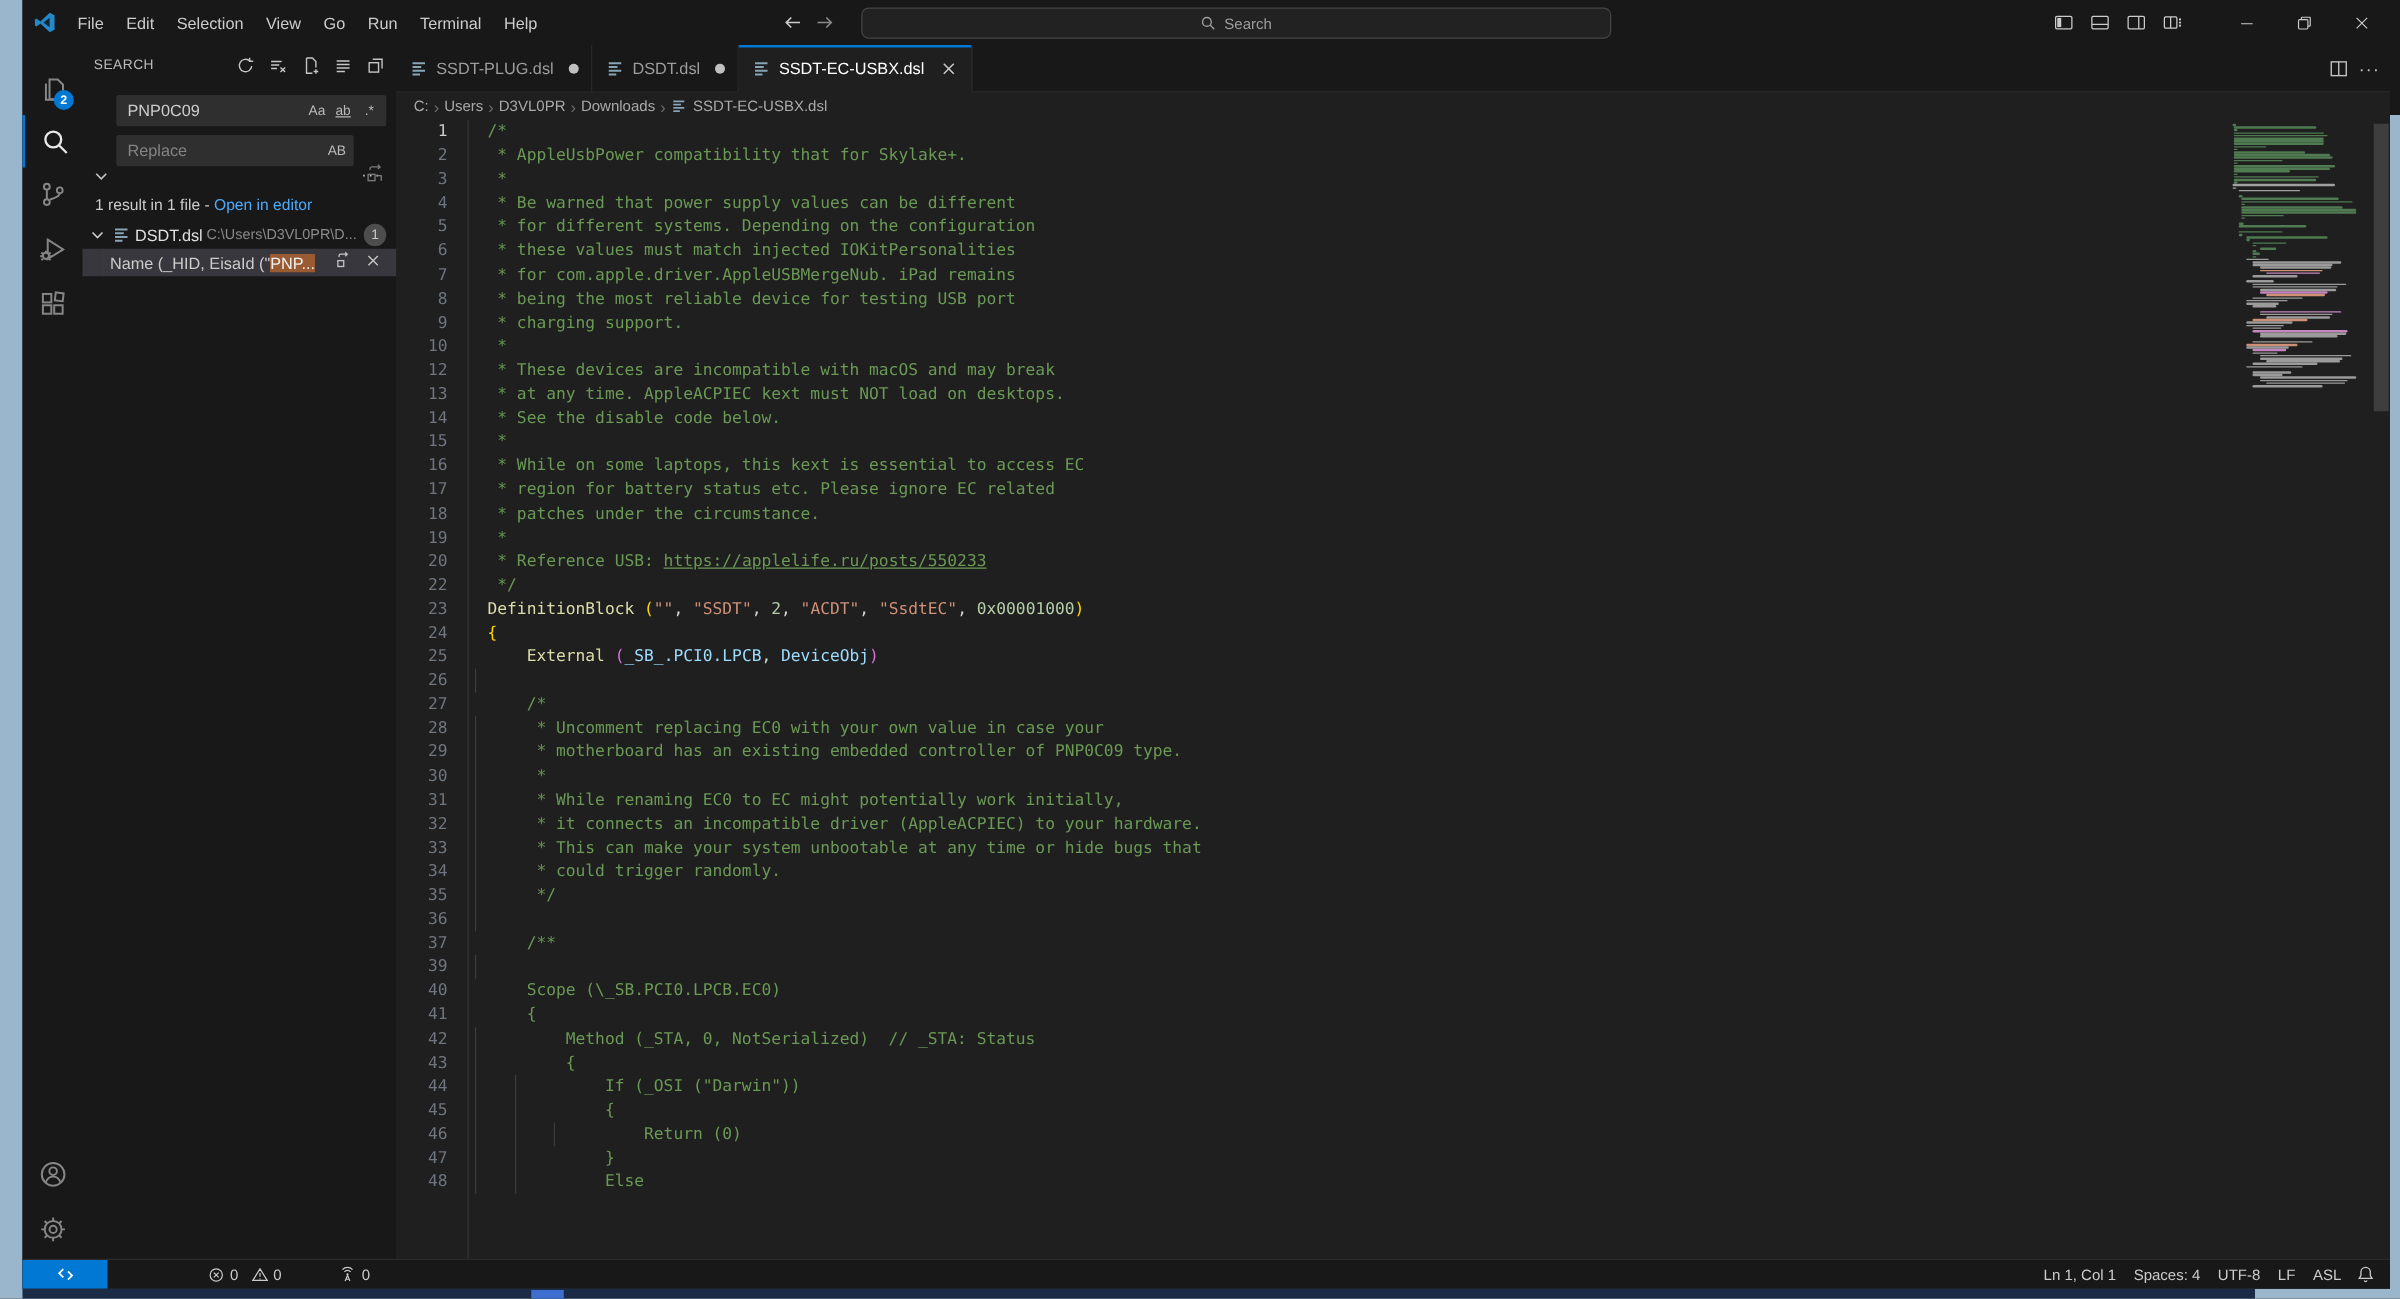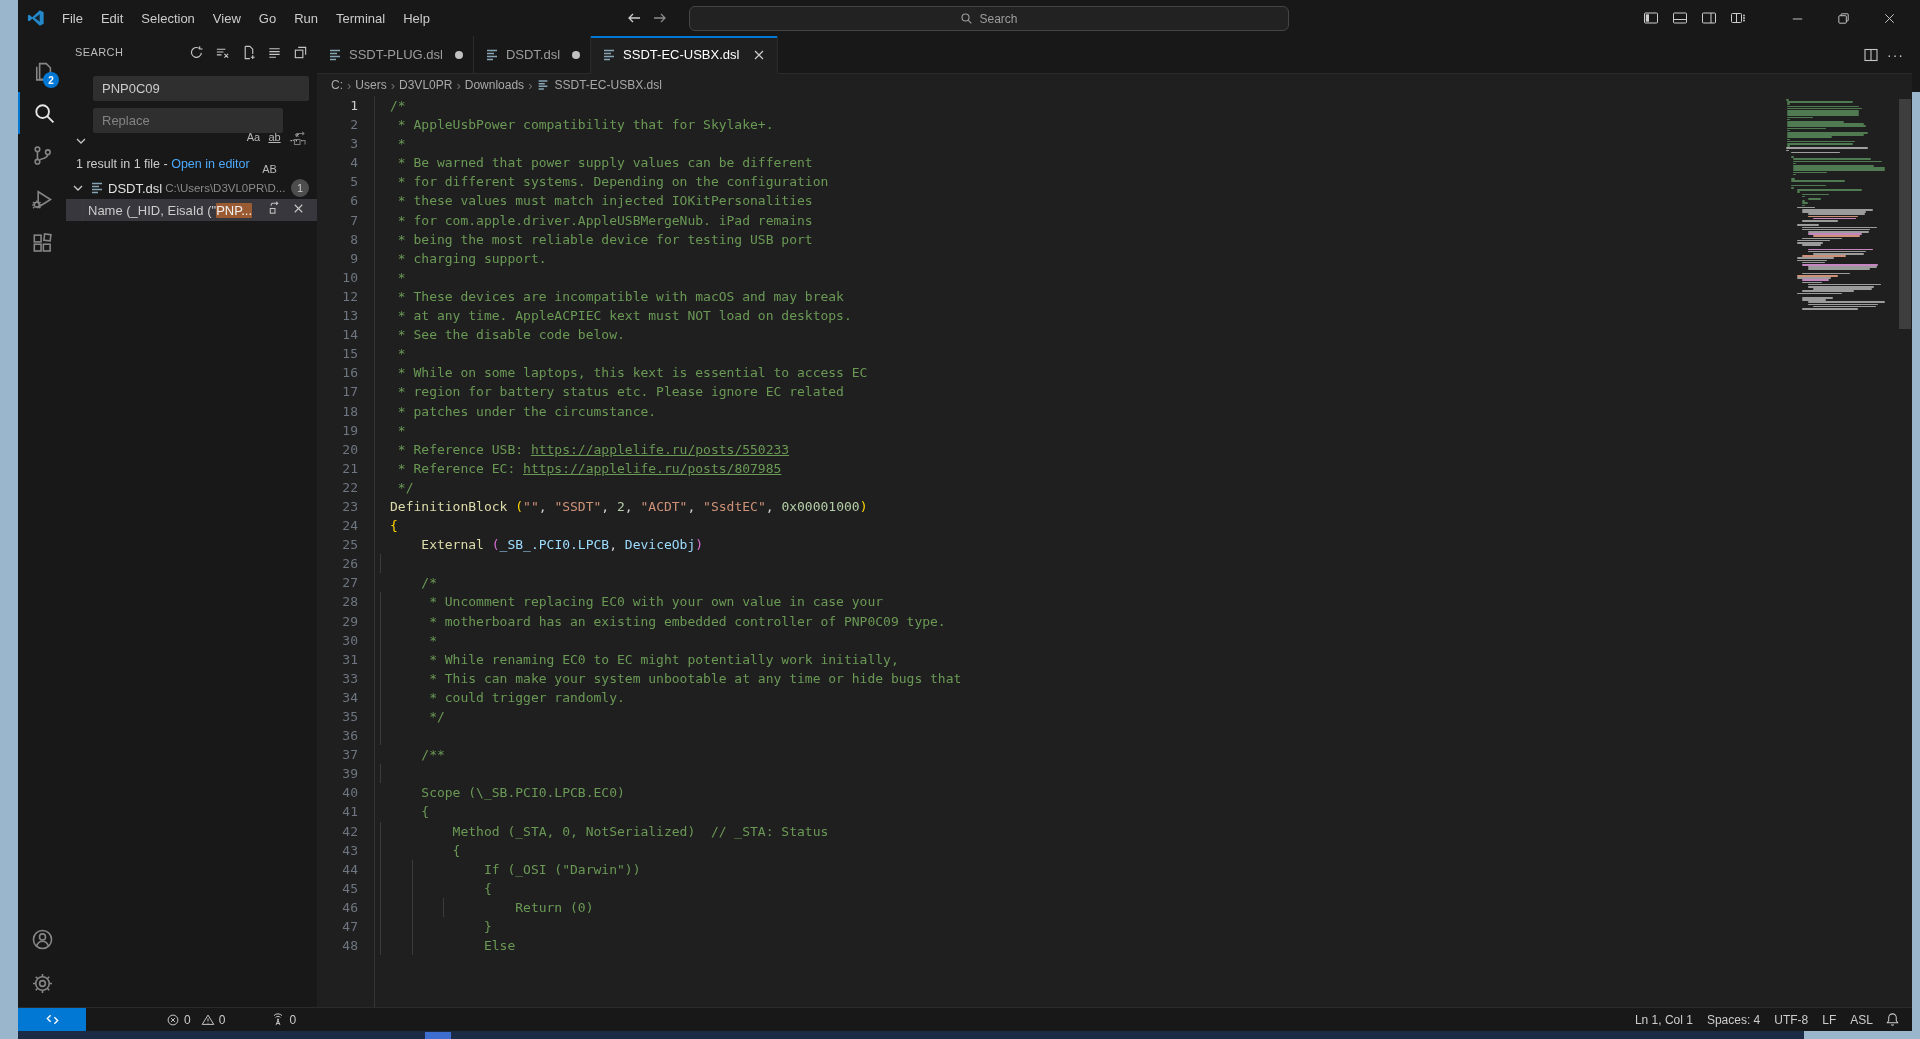--- a/index.html
+++ b/index.html
@@ -35,21 +35,21 @@
   .sidebar{position:absolute;left:48px;top:0;bottom:0;width:251px;background:#181818;border-right:1px solid #2b2b2b;color:#cccccc;font-size:13px;}
   .sb-header{display:flex;align-items:center;height:32px;padding:0 6px 0 9px;}
   .sb-title{font-size:11px;color:#bbbbbb;letter-spacing:.4px;flex:1;}
   .sb-actions{display:flex;gap:4px;}
   .sb-actions .ic{width:22px;height:22px;display:flex;align-items:center;justify-content:center;color:#c5c5c5;border-radius:4px;}
   .ic svg{width:15px;height:15px;}
   .search-row{position:relative;margin:8px 8px 0 27px;}
   .ti{width:100%;box-sizing:border-box;height:25px;background:#2f2f2f;border:1px solid #2f2f2f;border-radius:2px;color:#cccccc;
       font-size:13px;font-family:"Liberation Sans",sans-serif;padding:0 66px 0 8px;outline:none;}
   .ti::placeholder{color:#848484;}
-  .in-icons{position:absolute;right:4px;top:3px;display:flex;gap:2px;margin-top:48px;}
+  .in-icons{position:absolute;right:4px;top:3px;display:flex;gap:2px;}
   .tog{min-width:19px;height:19px;display:flex;align-items:center;justify-content:center;color:#b8b8b8;font-size:11px;border-radius:3px;}
   .tog.u{text-decoration:underline;}
   .chev-replace{position:absolute;left:7px;top:97px;width:16px;height:16px;color:#c5c5c5;}
   .replace-all-btn{position:absolute;right:6px;top:92px;width:22px;height:22px;color:#7a7a7a;display:flex;align-items:center;justify-content:center;}
   .dots-row{text-align:right;padding:2px 12px 0 0;color:#c5c5c5;font-size:13px;letter-spacing:1px;height:14px;line-height:10px;}
   .summary{padding:8px 8px 6px 10px;color:#cccccc;font-size:12.5px;}
   .summary a{color:#4daafc;text-decoration:none;}
   .file-row{display:flex;align-items:center;height:22px;padding-left:4px;gap:3px;position:relative;}
   .file-row .chev{width:16px;height:16px;color:#cccccc;flex:none;}
   .file-ic{color:#87a5b5;flex:none;width:16px;height:16px;}
@@ -440,31 +440,31 @@
             <div class="cline"><div class="ln">10</div><div class="ltext"><span class="tk-c"> *</span></div></div>
             <div class="cline"><div class="ln">12</div><div class="ltext"><span class="tk-c"> * These devices are incompatible with macOS and may break</span></div></div>
             <div class="cline"><div class="ln">13</div><div class="ltext"><span class="tk-c"> * at any time. AppleACPIEC kext must NOT load on desktops.</span></div></div>
             <div class="cline"><div class="ln">14</div><div class="ltext"><span class="tk-c"> * See the disable code below.</span></div></div>
             <div class="cline"><div class="ln">15</div><div class="ltext"><span class="tk-c"> *</span></div></div>
             <div class="cline"><div class="ln">16</div><div class="ltext"><span class="tk-c"> * While on some laptops, this kext is essential to access EC</span></div></div>
             <div class="cline"><div class="ln">17</div><div class="ltext"><span class="tk-c"> * region for battery status etc. Please ignore EC related</span></div></div>
             <div class="cline"><div class="ln">18</div><div class="ltext"><span class="tk-c"> * patches under the circumstance.</span></div></div>
             <div class="cline"><div class="ln">19</div><div class="ltext"><span class="tk-c"> *</span></div></div>
             <div class="cline"><div class="ln">20</div><div class="ltext"><span class="tk-c"> * Reference USB: </span><span class="tk-cl">https://applelife.ru/posts/550233</span></div></div>
-            <div class="cline"><div class="ln">21</div><div class="ltext"><span class="tk-c"> * Reference EC: </span><span class="tk-cl">https://applelife.ru/posts/807985</span></div></div>
             <div class="cline"><div class="ln">22</div><div class="ltext"><span class="tk-c"> */</span></div></div>
             <div class="cline"><div class="ln">23</div><div class="ltext"><span class="tk-fn">DefinitionBlock</span><span class="tk-p"> </span><span class="tk-b1">(</span><span class="tk-s">""</span><span class="tk-p">, </span><span class="tk-s">"SSDT"</span><span class="tk-p">, </span><span class="tk-n">2</span><span class="tk-p">, </span><span class="tk-s">"ACDT"</span><span class="tk-p">, </span><span class="tk-s">"SsdtEC"</span><span class="tk-p">, </span><span class="tk-n">0x00001000</span><span class="tk-b1">)</span></div></div>
             <div class="cline"><div class="ln">24</div><div class="ltext"><span class="tk-b1">{</span></div></div>
             <div class="cline"><div class="ln">25</div><div class="ltext"><span class="tk-p">    </span><span class="tk-fn">External</span><span class="tk-p"> </span><span class="tk-b2">(</span><span class="tk-v">_SB_.PCI0.LPCB</span><span class="tk-p">, </span><span class="tk-v">DeviceObj</span><span class="tk-b2">)</span></div></div>
             <div class="cline"><span class="guide" style="left: 63.33px;"></span><div class="ln">26</div><div class="ltext"></div></div>
             <div class="cline"><div class="ln">27</div><div class="ltext"><span class="tk-c">    /*</span></div></div>
             <div class="cline"><span class="guide" style="left: 63.33px;"></span><div class="ln">28</div><div class="ltext"><span class="tk-c">     * Uncomment replacing EC0 with your own value in case your</span></div></div>
             <div class="cline"><span class="guide" style="left: 63.33px;"></span><div class="ln">29</div><div class="ltext"><span class="tk-c">     * motherboard has an existing embedded controller of PNP0C09 type.</span></div></div>
             <div class="cline"><span class="guide" style="left: 63.33px;"></span><div class="ln">30</div><div class="ltext"><span class="tk-c">     *</span></div></div>
             <div class="cline"><span class="guide" style="left: 63.33px;"></span><div class="ln">31</div><div class="ltext"><span class="tk-c">     * While renaming EC0 to EC might potentially work initially,</span></div></div>
+            <div class="cline"><span class="guide" style="left: 63.33px;"></span><div class="ln">32</div><div class="ltext"><span class="tk-c">     * it connects an incompatible driver (AppleACPIEC) to your hardware.</span></div></div>
             <div class="cline"><span class="guide" style="left: 63.33px;"></span><div class="ln">33</div><div class="ltext"><span class="tk-c">     * This can make your system unbootable at any time or hide bugs that</span></div></div>
             <div class="cline"><span class="guide" style="left: 63.33px;"></span><div class="ln">34</div><div class="ltext"><span class="tk-c">     * could trigger randomly.</span></div></div>
             <div class="cline"><span class="guide" style="left: 63.33px;"></span><div class="ln">35</div><div class="ltext"><span class="tk-c">     */</span></div></div>
             <div class="cline"><span class="guide" style="left: 63.33px;"></span><div class="ln">36</div><div class="ltext"></div></div>
             <div class="cline"><div class="ln">37</div><div class="ltext"><span class="tk-c">    /**</span></div></div>
             <div class="cline"><span class="guide" style="left: 63.33px;"></span><div class="ln">39</div><div class="ltext"></div></div>
             <div class="cline"><div class="ln">40</div><div class="ltext"><span class="tk-c">    Scope (\_SB.PCI0.LPCB.EC0)</span></div></div>
             <div class="cline"><div class="ln">41</div><div class="ltext"><span class="tk-c">    {</span></div></div>
             <div class="cline"><span class="guide" style="left: 63.33px;"></span><div class="ln">42</div><div class="ltext"><span class="tk-c">        Method (_STA, 0, NotSerialized)  // _STA: Status</span></div></div>
             <div class="cline"><span class="guide" style="left: 63.33px;"></span><div class="ln">43</div><div class="ltext"><span class="tk-c">        {</span></div></div>

